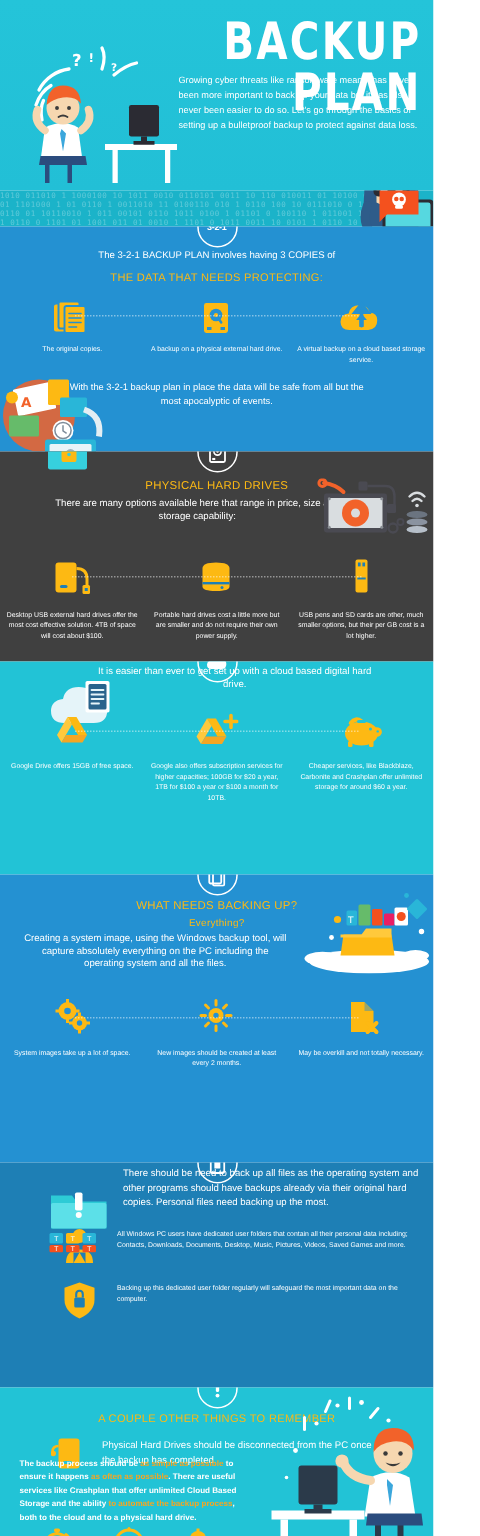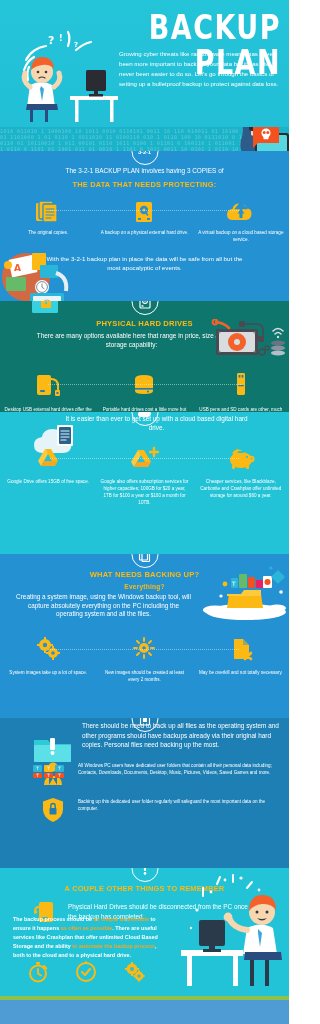--- a/index.html
+++ b/index.html
@@ -14,21 +14,21 @@
     position: relative;
     width: 289px;
     height: 1024px;
     overflow: hidden;
   }
 
   
   .sec { position: relative; width: 100%; overflow: hidden; }
   .sec-title {
     color: #FDB913;
-    font-weight: bold;
+    font-weight: normal;
     letter-spacing: .2px;
     text-align: center;
   }
   .body-txt { color: #ffffff; text-align: center; line-height: 1.35; }
   .tiny { font-size: 4.6px; line-height: 1.5; color: #ffffff; text-align: center; }
 
   
   #header {
     height: 127px;
     background: #26C6DA;
@@ -96,27 +96,27 @@
 
   .col3 { display: flex; width: 100%; }
   .col3 > div { flex: 1; text-align: center; }
   .dots {
     position: absolute;
     height: 1px;
     border-top: 1px dotted rgba(255,255,255,.45);
   }
 
   
-  #sphd { height: 111px; background: #0f766e; }
+  #sphd { height: 140px; background: #404040; }
 
   
   #scloud { height: 142px; background: #22C3D6; }
 
   
-  #sback { height: 164px; background: #2491D2; }
+  #sback { height: 192px; background: #2491D2; }
 
   
   #simp { height: 150px; background: #1E7FB5; }
 
   
   #srem { height: 128px; background: #22C3D6; }
 
   
   #greenline { height: 4px; background: #8BC34A; }
   #footer { height: 26px; background: #4F9BD4; position: relative; }

